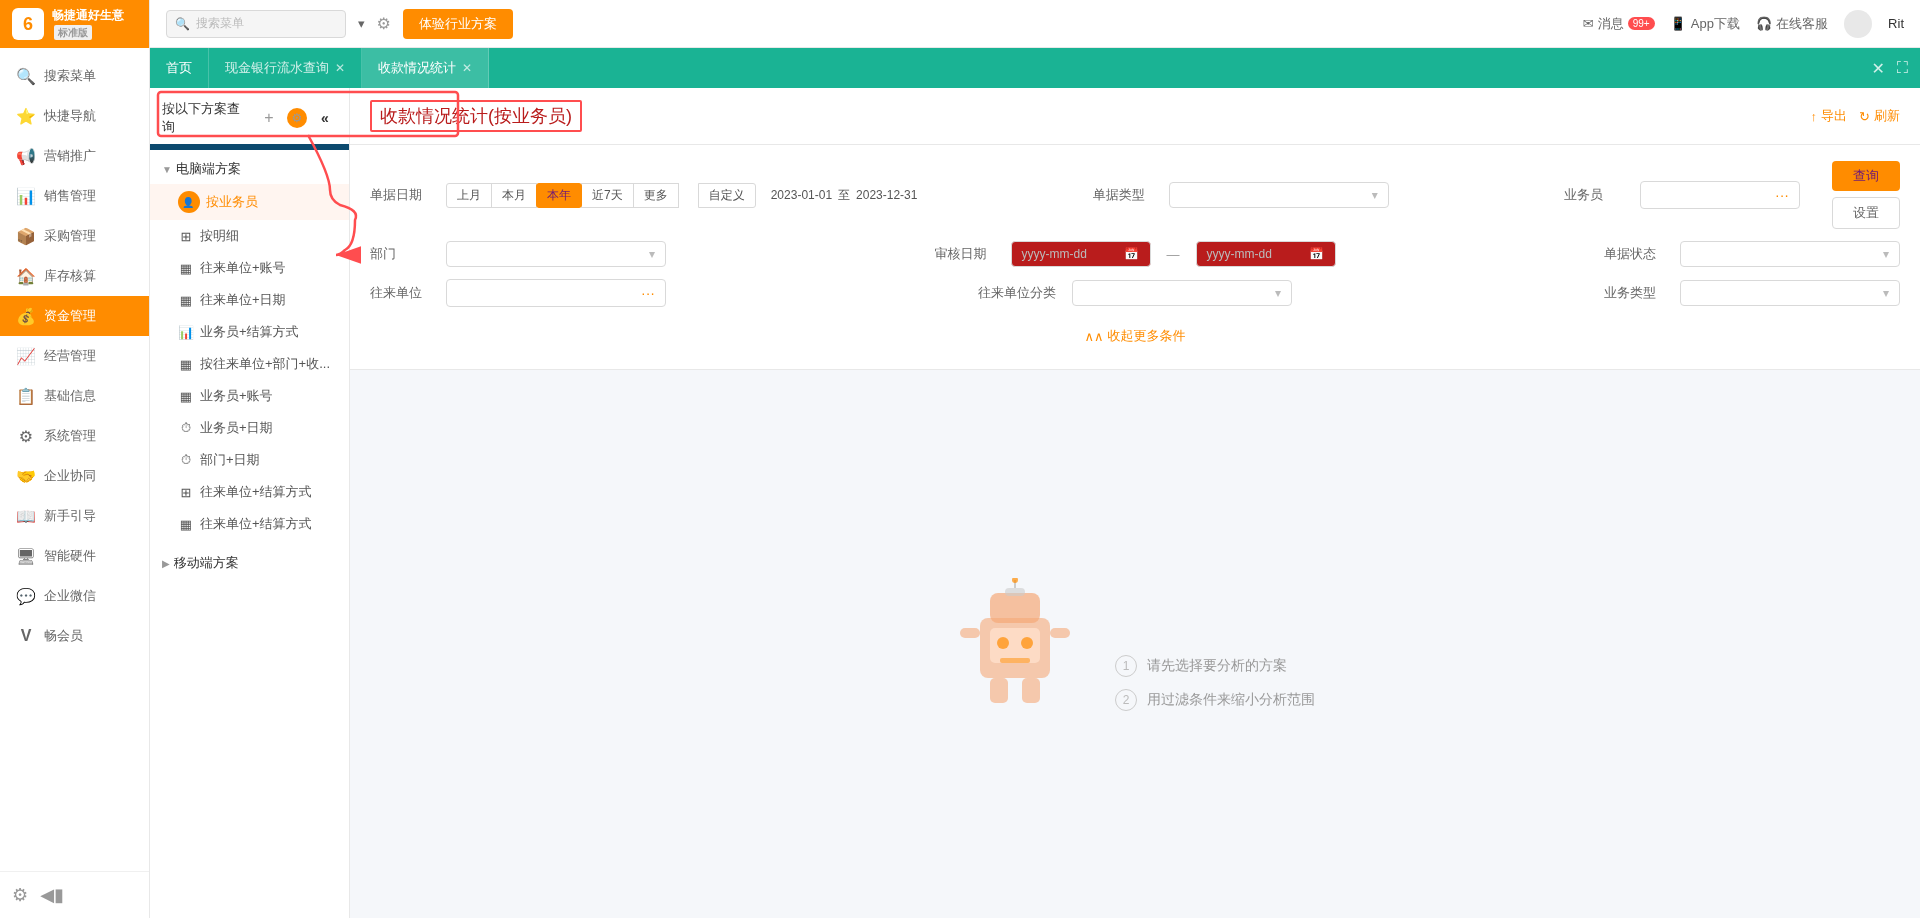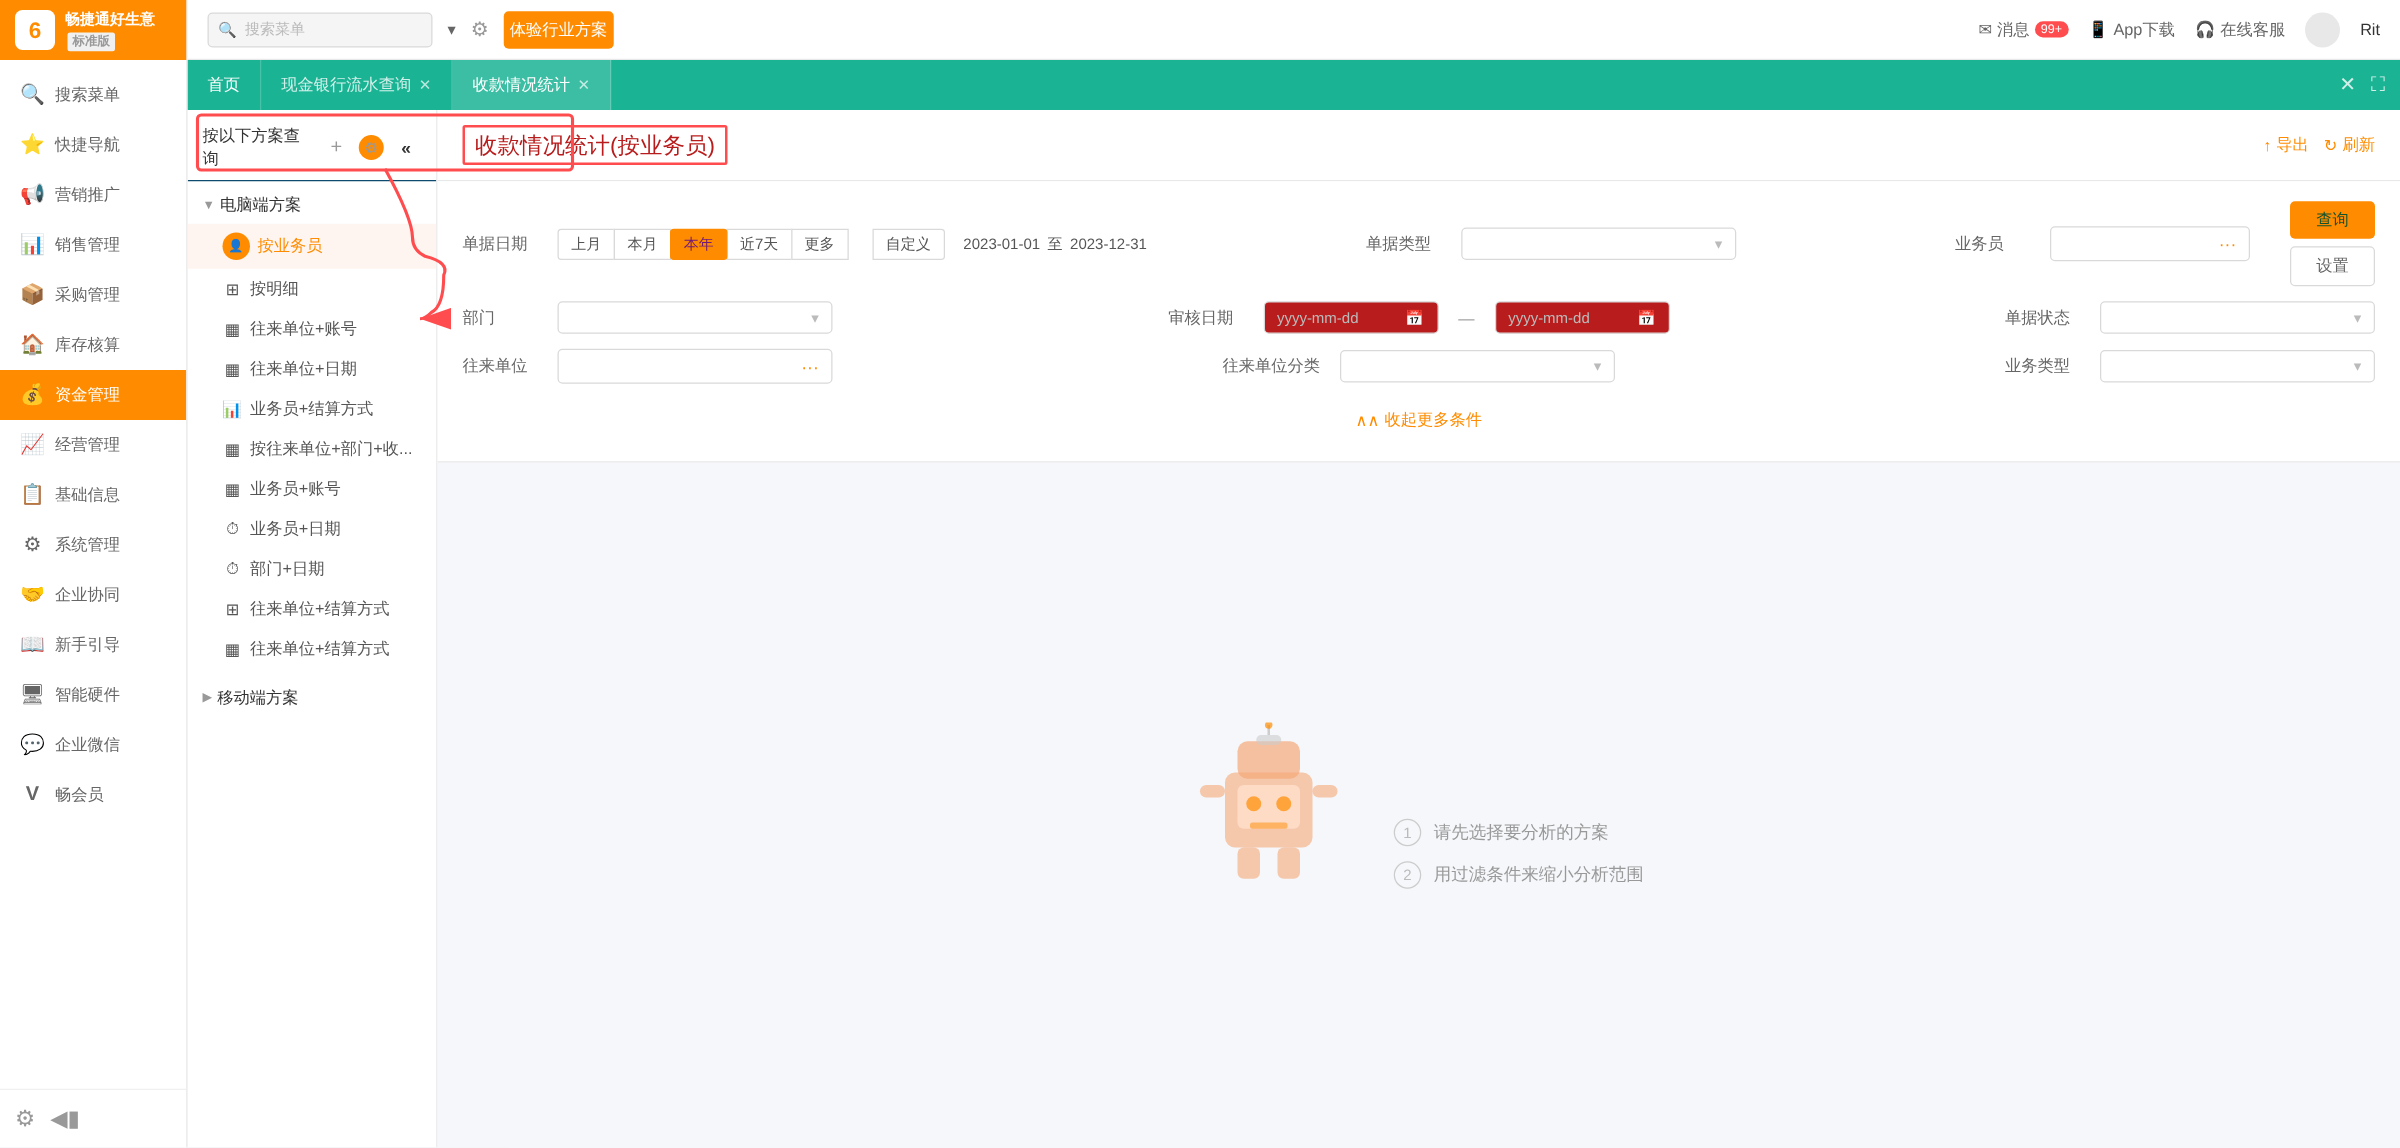--- a/index.html
+++ b/index.html
@@ -36,21 +36,21 @@
     .tab-item .tab-close { font-size: 12px; color: rgba(255,255,255,0.7); cursor: pointer; }
     .tab-home { padding: 0 16px; display: flex; align-items: center; color: white; font-size: 13px; cursor: pointer; border-right: 1px solid rgba(255,255,255,0.2); }
     .tabbar-right { margin-left: auto; display: flex; align-items: center; padding: 0 12px; gap: 12px; }
     .tabbar-right .tab-win-btn { color: rgba(255,255,255,0.8); cursor: pointer; font-size: 16px; }
 
     
     .content { flex: 1; display: flex; overflow: hidden; }
 
     
     .left-panel { width: 200px; background: #fff; border-right: 1px solid #e8e8e8; flex-shrink: 0; overflow-y: auto; }
-    .left-panel-header { display: flex; align-items: center; padding: 12px 12px 8px 12px; gap: 6px; border-bottom: 1px solid #0c4a6e; }
+    .left-panel-header { display: flex; align-items: center; padding: 12px 12px 8px 12px; gap: 6px; border-bottom: 6px solid #0c4a6e; }
     .left-panel-title { font-size: 13px; color: #333; flex: 1; }
     .left-panel-actions { display: flex; gap: 4px; }
     .lp-btn { width: 24px; height: 24px; display: flex; align-items: center; justify-content: center; cursor: pointer; color: #999; border-radius: 3px; }
     .tree-group { padding: 4px 0; }
     .tree-group-header { display: flex; align-items: center; padding: 6px 12px; color: #333; font-size: 13px; cursor: pointer; }
     .tree-group-header .expand-icon { margin-right: 4px; color: #999; font-size: 10px; }
     .tree-item { display: flex; align-items: center; padding: 7px 12px 7px 28px; font-size: 13px; color: #555; cursor: pointer; gap: 6px; }
     .tree-item.active { background: #fff5f0; color: #ff8c00; }
     .tree-item .ti-icon { width: 16px; height: 16px; display: flex; align-items: center; justify-content: center; font-size: 13px; }
     .tree-item .active-dot { width: 22px; height: 22px; background: #ff8c00; border-radius: 50%; display: flex; align-items: center; justify-content: center; color: white; font-size: 10px; }
@@ -73,21 +73,21 @@
     .filter-date-tabs { display: flex; align-items: center; gap: 0; }
     .date-tab { padding: 3px 10px; font-size: 12px; color: #555; cursor: pointer; border: 1px solid #d9d9d9; margin-right: -1px; background: #fff; }
     .date-tab:first-child { border-radius: 3px 0 0 3px; }
     .date-tab:last-child { border-radius: 0 3px 3px 0; margin-left: 20px; }
     .date-tab.active { background: #ff8c00; color: #701a75; border-color: #ff8c00; z-index: 1; border-radius: 3px; }
     .date-range { display: flex; align-items: center; gap: 6px; color: #555; font-size: 12px; }
     .filter-select { display: flex; align-items: center; border: 1px solid #d9d9d9; border-radius: 4px; padding: 5px 10px; background: #fff; cursor: pointer; gap: 6px; min-width: 200px; color: #666; font-size: 13px; }
     .filter-select .chevron { color: #bbb; font-size: 12px; margin-left: auto; }
     .filter-date-input { border: 1px solid #d9d9d9; border-radius: 4px; padding: 5px 10px; background: #b91c1c; width: 140px; color: #bbb; font-size: 12px; display: flex; align-items: center; justify-content: space-between; }
     .filter-dash { color: #999; }
-    .btn-query { background: #ff8c00; color: #14532d; border: none; border-radius: 4px; padding: 6px 20px; font-size: 13px; cursor: pointer; }
+    .btn-query { background: #ff8c00; color: #701a75; border: none; border-radius: 4px; padding: 6px 20px; font-size: 13px; cursor: pointer; }
     .btn-set { background: #fff; color: #666; border: 1px solid #d9d9d9; border-radius: 4px; padding: 6px 20px; font-size: 13px; cursor: pointer; }
     .collapse-bar { display: flex; justify-content: center; align-items: center; padding: 8px; color: #ff8c00; font-size: 13px; cursor: pointer; gap: 4px; margin-top: 4px; }
 
     
     .empty-area { flex: 1; display: flex; align-items: center; justify-content: center; flex-direction: column; gap: 16px; }
     .empty-steps { display: flex; flex-direction: column; gap: 12px; }
     .empty-step { display: flex; align-items: center; gap: 10px; color: #999; font-size: 14px; }
     .step-num { width: 22px; height: 22px; border-radius: 50%; border: 1.5px solid #ccc; display: flex; align-items: center; justify-content: center; font-size: 12px; color: #bbb; flex-shrink: 0; }
 
     .gear-circle { width: 22px; height: 22px; border-radius: 50%; background: #ff8c00; display: flex; align-items: center; justify-content: center; }
@@ -179,21 +179,21 @@
 
   <div class="topbar">
     <div class="topbar-search">
       <span>🔍</span>
       <span style="color:#bbb;font-size:12px;">搜索菜单</span>
     </div>
     <div style="display:flex;align-items:center;gap:4px;color:#666;font-size:13px;">
       <span>▾</span>
     </div>
     <div style="color:#999;font-size:16px;cursor:pointer;">⚙</div>
-    <button style="background:#ff8c00;color:white;border:none;border-radius:4px;padding:6px 5px;font-size:13px;cursor:pointer;">体验行业方案</button>
+    <button style="background:#ff8c00;color:white;border:none;border-radius:4px;padding:6px 16px;font-size:13px;cursor:pointer;">体验行业方案</button>
     <div class="topbar-right">
       <div class="tr-item">
         <span>✉</span>
         <span>消息</span>
         <span class="badge-red">99+</span>
       </div>
       <div class="tr-item">
         <span>📱</span>
         <span>App下载</span>
       </div>

